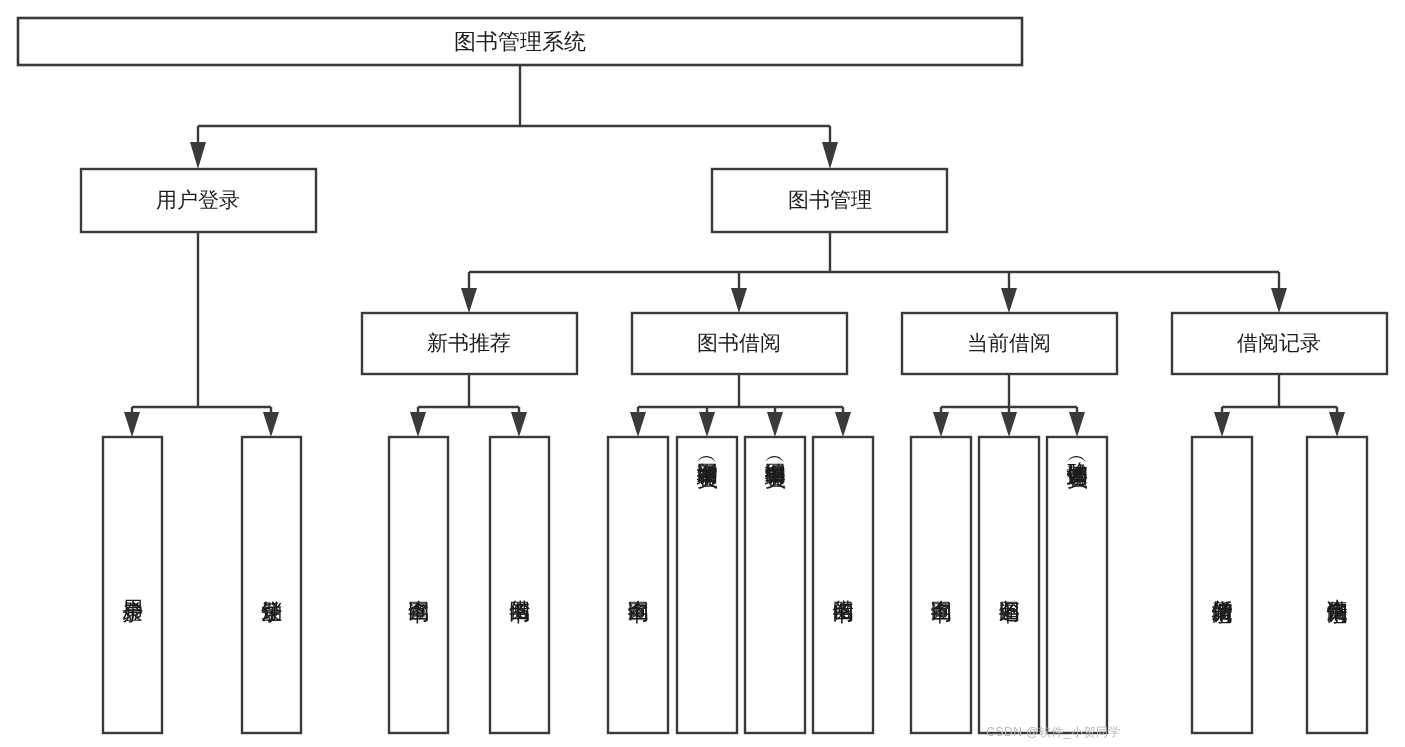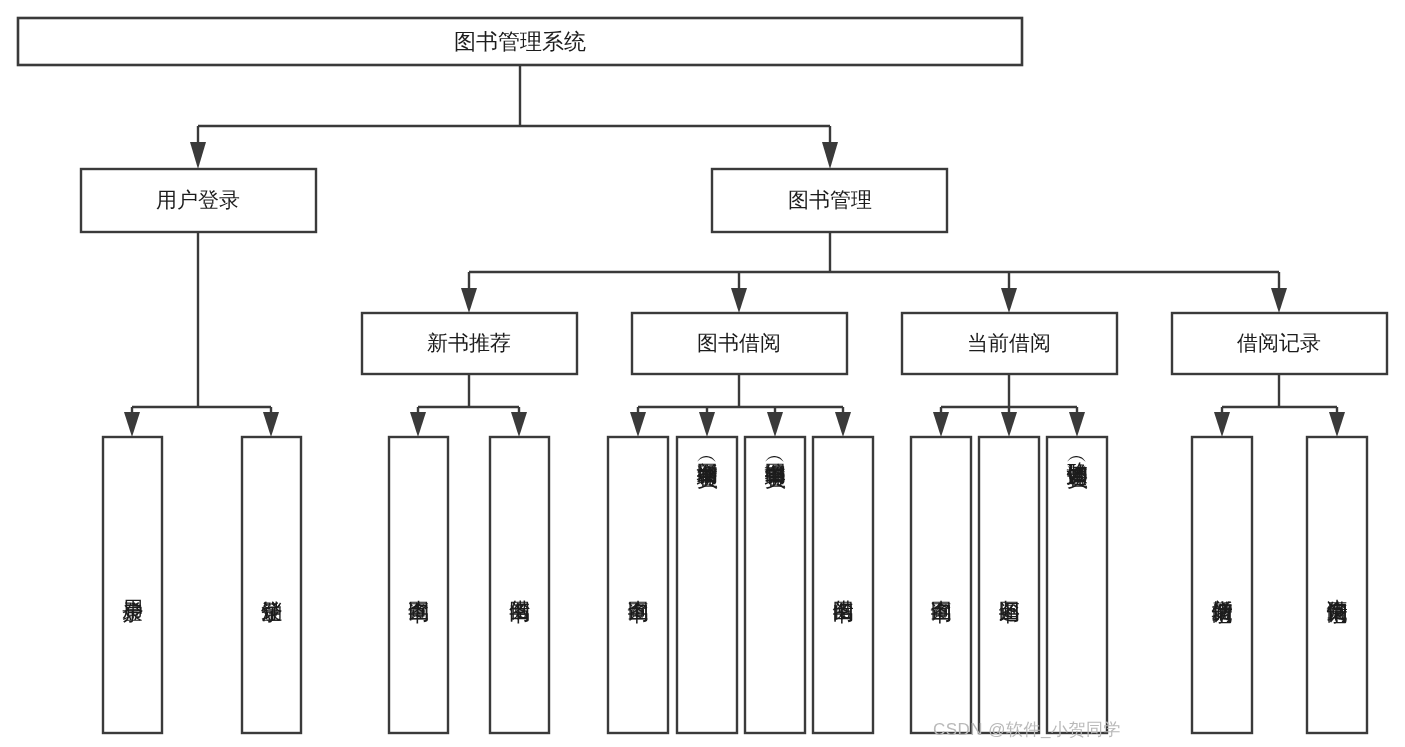--- a/index.html
+++ b/index.html
@@ -74,21 +74,21 @@
     color: #1c1c1c;
     letter-spacing: 1px;
     text-align: center;
     white-space: nowrap;
   }
   .watermark {
     position: absolute;
     right: 12px;
     bottom: 6px;
     font-family: "Liberation Sans", "DejaVu Sans", sans-serif;
-    font-size: 17px;
+    font-size: 12px;
     color: #b9b9b9;
     letter-spacing: 0.5px;
     user-select: none;
     white-space: nowrap;
   }
 </style>
 </head>
 <body>
 
 <div id="diagram-root">

